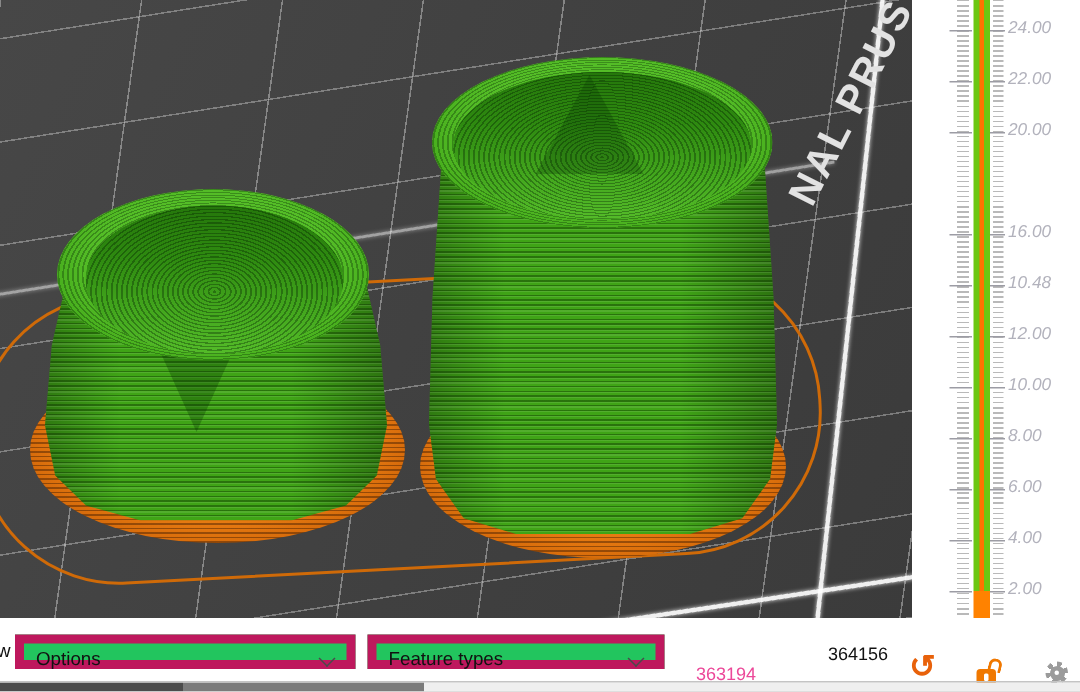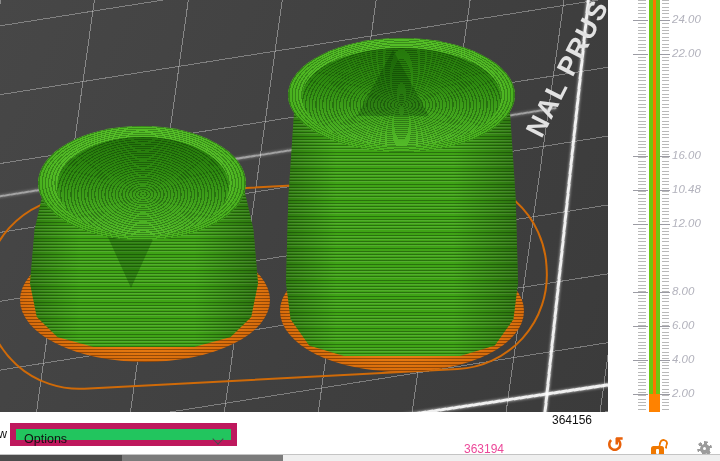--- a/index.html
+++ b/index.html
@@ -82,21 +82,21 @@
 
   
   #bottom-bar{position:absolute;left:0;top:412px;width:720px;height:42px;background:#fff;}
   #partial-label{position:absolute;left:-2px;top:15px;font-size:12.5px;color:#111;}
   .dropdown{position:absolute;top:11px;height:23px;background:#22c55e;border:6px solid #be185d;
     box-sizing:border-box;font-size:12.5px;color:#111;line-height:21px;padding-left:8px;cursor:default;}
   #dd-options{left:10px;width:227px;}
   #dd-features{left:245px;width:198px;}
   .chev{position:absolute;right:9px;top:6px;width:7px;height:7px;
     border-right:1.6px solid #4a4a4a;border-bottom:1.6px solid #4a4a4a;transform:rotate(45deg);}
-  #hs-upper{position:absolute;left:540px;top:1px;width:52px;text-align:right;
+  #hs-upper{position:absolute;left:540px;top:17px;width:52px;text-align:right;
     font-size:12px;color:#111;}
   #hs-lower{position:absolute;left:464px;top:30px;font-size:12px;color:#ec4899;}
   #undo-btn{position:absolute;left:604px;top:22px;width:22px;height:22px;
     font-size:21px;line-height:22px;font-weight:bold;color:#e8610a;text-align:center;cursor:pointer;}
   #lock-btn{position:absolute;left:651px;top:27px;width:17px;height:18px;cursor:pointer;}
   #lock-btn .shackle{position:absolute;top:0;right:0;width:9px;height:9px;box-sizing:border-box;
     border:2.6px solid var(--accent-orange,#f07800);border-bottom:none;
     border-radius:5px 5px 0 0;transform:rotate(14deg);}
   #lock-btn .lockbody{position:absolute;bottom:0;left:0;width:13px;height:11px;
     background:var(--accent-orange,#f07800);border-radius:2.5px;}
@@ -152,28 +152,34 @@
       <div class="bar"></div>
       <div class="tri"></div>
     </div>
 
     <div class="vrow" style="top:12px">
         <span>24.00</span>
       </div>
     <div class="vrow" style="top:46px">
         <span>22.00</span>
       </div>
+    <div class="vrow" style="top:80px">
+        <span>20.00</span>
+      </div>
     <div class="vrow" style="top:148px">
         <span>16.00</span>
       </div>
     <div class="vrow" style="top:182px">
         <span>10.48</span>
       </div>
     <div class="vrow" style="top:216px">
         <span>12.00</span>
+      </div>
+    <div class="vrow" style="top:250px">
+        <span>10.00</span>
       </div>
     <div class="vrow" style="top:284px">
         <span>8.00</span>
       </div>
     <div class="vrow" style="top:318px">
         <span>6.00</span>
       </div>
     <div class="vrow" style="top:352px">
         <span>4.00</span>
       </div>
@@ -186,20 +192,24 @@
   </div>
 
   <div id="bottom-bar">
     <span id="partial-label">w</span>
 
     <div class="dropdown" id="dd-options">
       <span>Options</span>
       <span class="chev"></span>
     </div>
 
+    <div class="dropdown" id="dd-features">
+      <span>Feature types</span>
+      <span class="chev"></span>
+    </div>
 
     <span id="hs-upper">364156</span>
 
     <span id="hs-lower">363194</span>
 
     <div id="undo-btn">
       <span>↺</span>
     </div>
 
     <div id="lock-btn">

